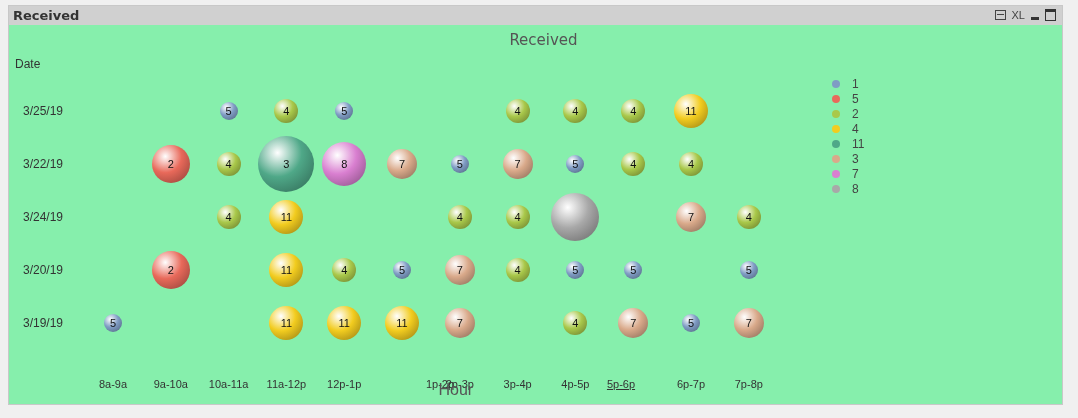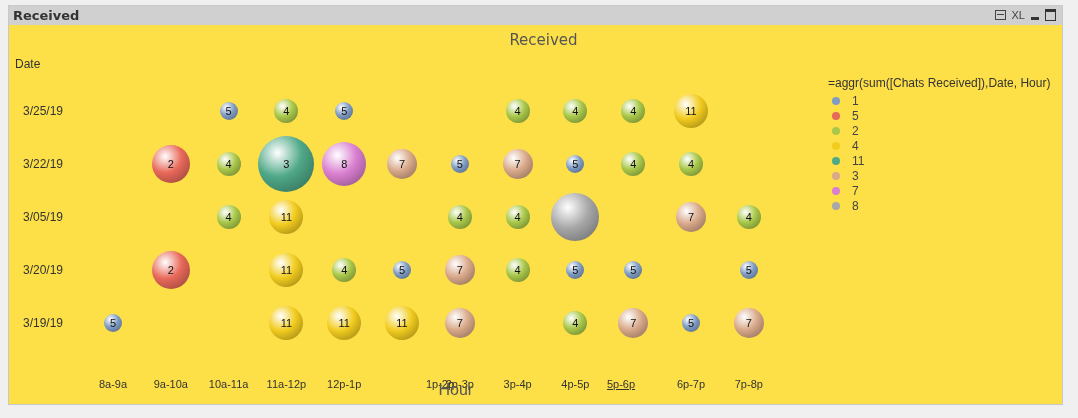--- a/index.html
+++ b/index.html
@@ -2,21 +2,21 @@
 <html><head>
 <meta charset="utf-8">
 <style>
   html, body { margin: 0; padding: 0; }
   body {
     width: 1078px; height: 418px; background: #f0f0f0; position: relative; overflow: hidden;
     font-family: "Liberation Sans", sans-serif;
   }
   .window {
     position: absolute; left: 8px; top: 5px; width: 1055px; height: 400px;
-    background: #fde047; border: 1px solid #c8c8c8; box-sizing: border-box;
+    background: #86efac; border: 1px solid #c8c8c8; box-sizing: border-box;
   }
   .titlebar {
     position: absolute; left: 0; top: 0; right: 0; height: 19px; background: #d0d0d0;
   }
   .titlebar .title {
     position: absolute; left: 4px; top: 2px; font-size: 13px; font-weight: bold; color: #333;
     font-family: "DejaVu Sans", sans-serif;
   }
   .titlebar .icons { position: absolute; right: 6px; top: 3px; display: flex; gap: 6px; align-items: center; }
   .tb-icon { font-size: 11px; color: #444; line-height: 12px; cursor: pointer; }
@@ -55,21 +55,21 @@
       <span class="tb-icon tb-max"></span>
     </div>
   </div>
 
   <div class="chart-title">Received</div>
   <div class="ylabel-title">Date</div>
 
   <div id="plot">
       <div class="ytick" style="top: 105px;">3/25/19</div>
       <div class="ytick" style="top: 158px;">3/22/19</div>
-      <div class="ytick" style="top: 211px;">3/05/19</div>
+      <div class="ytick" style="top: 211px;">3/24/19</div>
       <div class="ytick" style="top: 264px;">3/20/19</div>
       <div class="ytick" style="top: 317px;">3/19/19</div>
       <div class="xtick" style="left: 104px;">8a-9a</div>
       <div class="xtick" style="left: 161.8px;">9a-10a</div>
       <div class="xtick" style="left: 219.6px;">10a-11a</div>
       <div class="xtick" style="left: 277.4px;">11a-12p</div>
       <div class="xtick" style="left: 335.2px;">12p-1p</div>
       <div class="xtick" style="left: 393px; margin-left: 38px;">1p-2p</div>
       <div class="xtick" style="left: 450.8px;">2p-3p</div>
       <div class="xtick" style="left: 508.6px;">3p-4p</div>
@@ -200,21 +200,20 @@
       </div>
       <div class="bubble" style="left: 682px; top: 317px; width: 18px; height: 18px; background: radial-gradient(circle at 35% 30%, rgb(255, 255, 255) 0%, rgb(127, 156, 196) 45%, rgb(76, 94, 118) 100%);">
         <span>5</span>
       </div>
       <div class="bubble" style="left: 739.8px; top: 317px; width: 30px; height: 30px; background: radial-gradient(circle at 35% 30%, rgb(255, 255, 255) 0%, rgb(217, 169, 138) 45%, rgb(130, 101, 83) 100%);">
         <span>7</span>
       </div>
     </div>
 
   <div class="legend">
-    <div class="legend-title">=aggr(sum([Chats Received]),Date, Hour)</div>
     <div id="legend-items">
         <div class="legend-item">
           <span class="legend-dot" style="background: rgb(127, 156, 196);"></span>
           <span>1</span>
         </div>
         <div class="legend-item">
           <span class="legend-dot" style="background: rgb(232, 105, 90);"></span>
           <span>5</span>
         </div>
         <div class="legend-item">

